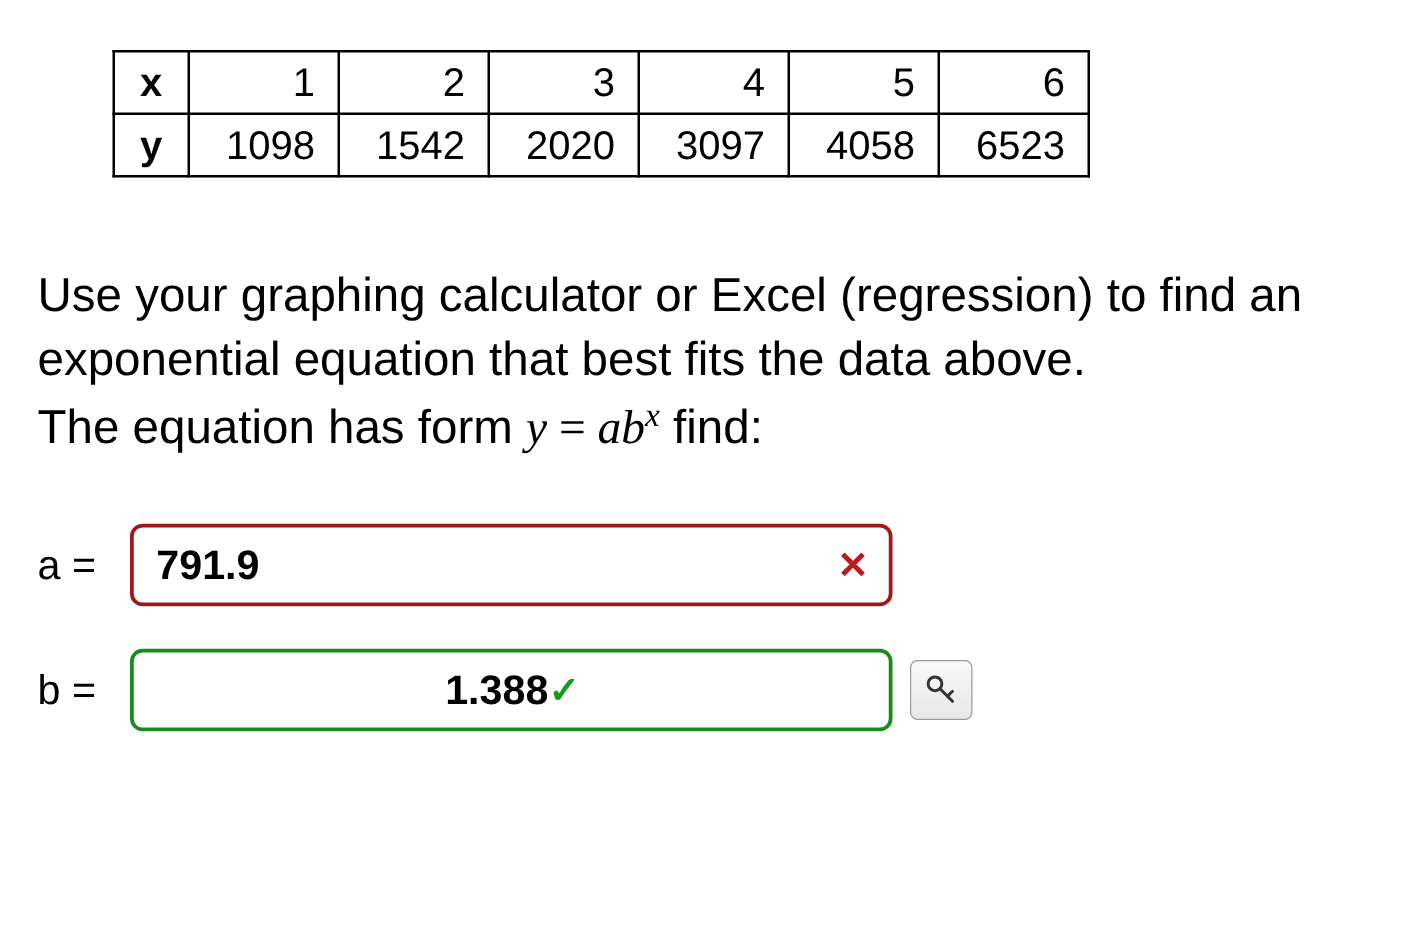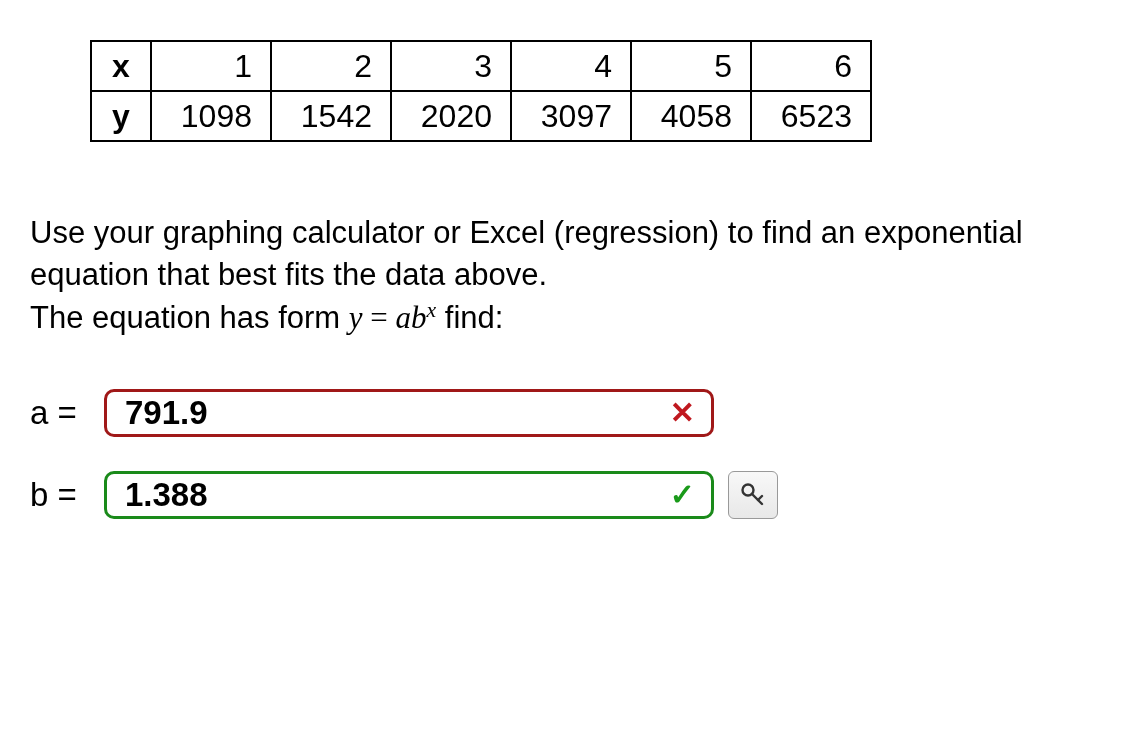--- a/index.html
+++ b/index.html
@@ -26,21 +26,21 @@
     height: 48px;
     line-height: 44px;
   }
   table.data td.hdr {
     font-weight: bold;
     text-align: center;
     min-width: 60px;
     padding: 2px 18px;
   }
   .prompt {
-    font-size: 31px;
+    font-size: 38px;
     line-height: 1.35;
     margin-bottom: 50px;
   }
   .math {
     font-family: Georgia, "Times New Roman", serif;
     font-style: italic;
   }
   .sup {
     font-size: 0.7em;
     vertical-align: super;
@@ -55,30 +55,30 @@
   .lbl {
     font-size: 33px;
     white-space: nowrap;
     min-width: 60px;
   }
   .ans-box {
     display: flex;
     align-items: center;
     justify-content: space-between;
     width: 610px;
-    height: 48px;
+    height: 66px;
     border: 3px solid;
     border-radius: 10px;
     padding: 0 16px 0 18px;
     font-size: 33px;
     font-family: inherit;
     background: #fff;
   }
   .ans-box.incorrect { border-color: #a01818; }
-  .ans-box.correct { border-color: #1a8a1a; }
+  .ans-box.correct { border-color: #1a8a1a; justify-content: center; }
   .ans-val {
     font-weight: bold;
   }
   .status-icon {
     font-weight: bold;
     font-size: 30px;
   }
   .status-icon.x { color: #c0181f; }
   .status-icon.check { color: #1a9a1a; }
   .reveal-btn {

